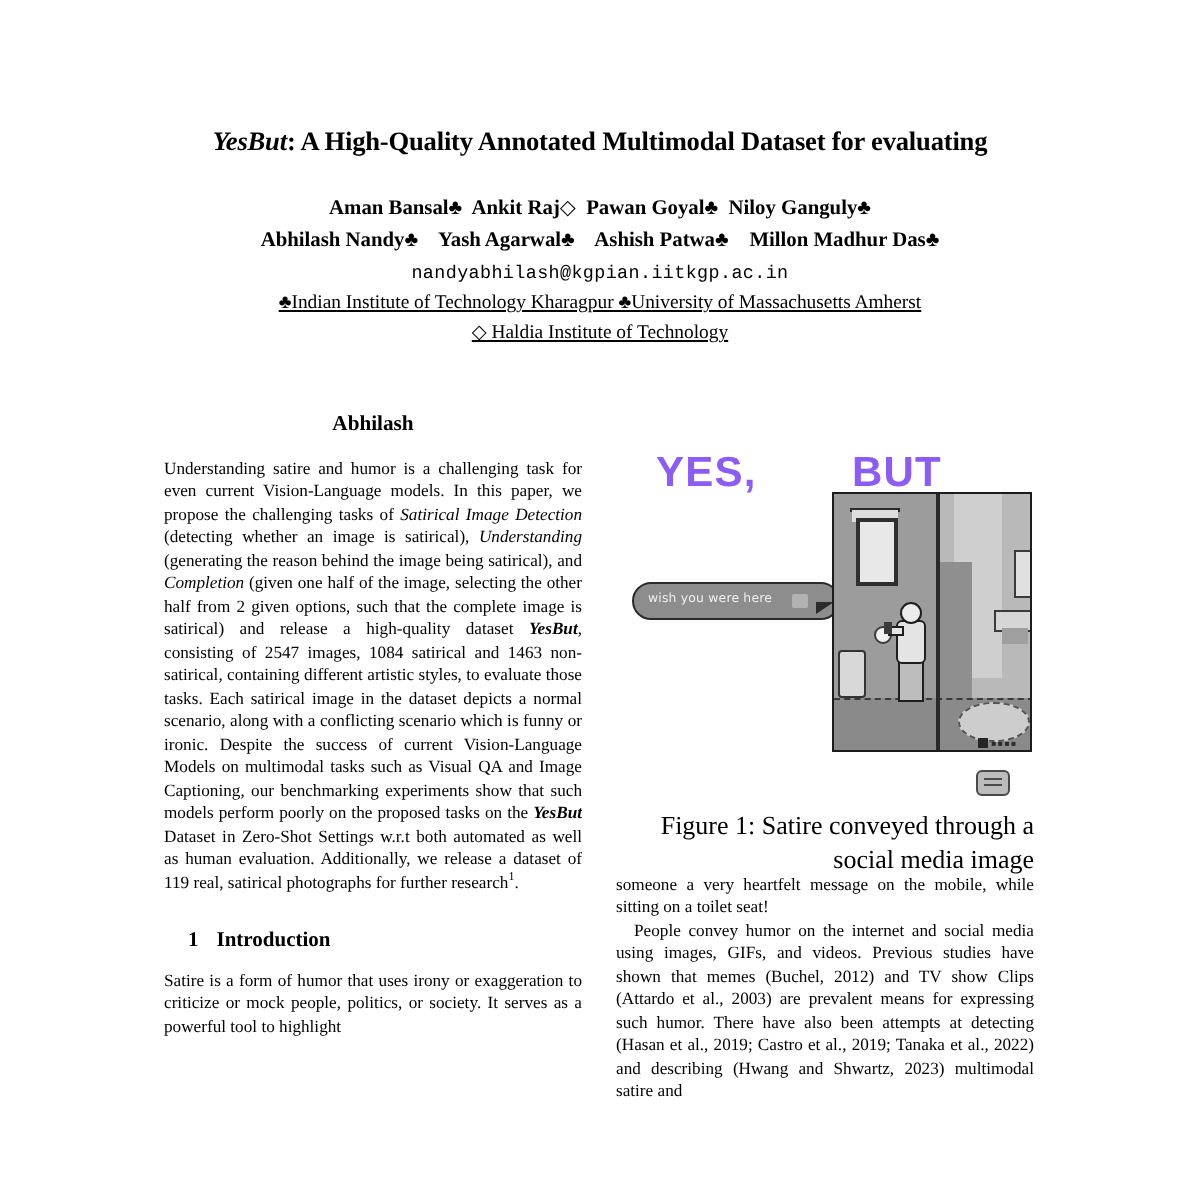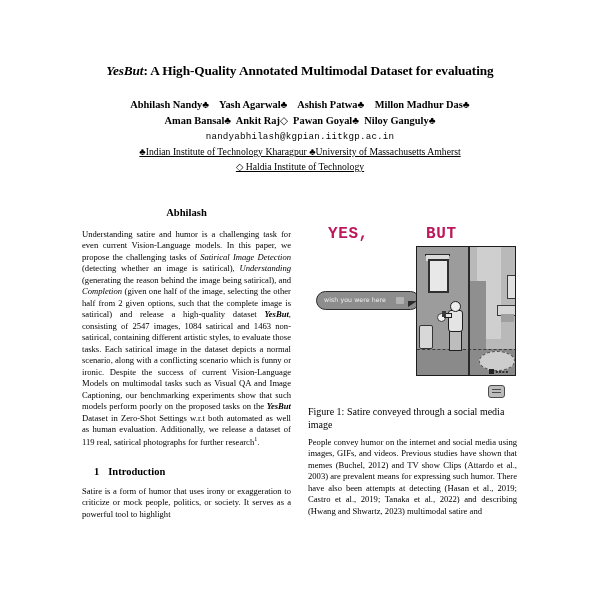--- a/index.html
+++ b/index.html
@@ -121,25 +121,25 @@
     margin: 18px 0 0 0;
   }
   .panel-labels {
     position: absolute;
     top: 0; left: 0;
     width: 209px;
     height: 26px;
   }
   .panel-label {
     position: absolute;
-    font-family: Liberation Mono, monospace;
-    font-size: 16px;
+    font-family: Liberation Sans, sans-serif;
+    font-size: 21px;
     font-weight: 600;
     letter-spacing: 0.6px;
-    color: #be185d;
+    color: #8b5cf6;
     top: 0;
   }
   .panel-label.yes { left: 20px; }
   .panel-label.but { left: 118px; }
 
   
   .bubble {
     position: absolute;
     left: 8px;
     top: 66px;
@@ -231,39 +231,39 @@
     width: 9px; height: 1.2px;
     background: #4a4a4a;
     box-shadow: 0 3px 0 #4a4a4a;
   }
 
   .fig-caption {
     position: absolute;
     left: 0;
     top: 180px;
     width: 209px;
-    font-size: 10px;
+    font-size: 13px;
     line-height: 1.3;
-    text-align: left;
+    text-align: right;
   }
 </style>
 </head>
 <body>
 
 <div class="page">
 
   <div class="title-block">
     <div class="paper-title">
       <span class="yesbut">YesBut</span><span>: A High-Quality Annotated Multimodal Dataset for evaluating</span><br>
     </div>
   </div>
 
   <div class="authors">
+    <div class="author-line">Aman Bansal♣  Ankit Raj◇  Pawan Goyal♣  Niloy Ganguly♣</div>
     <div class="author-line">Abhilash Nandy♣    Yash Agarwal♣    Ashish Patwa♣    Millon Madhur Das♣</div>
-    <div class="author-line">Aman Bansal♣  Ankit Raj◇  Pawan Goyal♣  Niloy Ganguly♣</div>
     <div class="email">nandyabhilash@kgpian.iitkgp.ac.in</div>
     <div class="affil">♣Indian Institute of Technology Kharagpur  ♣University of Massachusetts Amherst</div>
     <div class="affil">◇ Haldia Institute of Technology</div>
   </div>
 
   <div class="columns">
 
     <div class="col col-left">
       <div class="abstract-head">Abhilash</div>
       <p class="body noindent">
@@ -317,18 +317,19 @@
             <span class="c-wm-sq"></span>
             <span class="c-wm-txt">▪▪▪▪</span>
           </div>
         </div>
 
         <div class="logo-badge"></div>
 
         <div class="fig-caption">Figure 1: Satire conveyed through a social media image</div>
       </div>
 
+      <p class="body noindent">someone a very heartfelt message on the mobile, while sitting on a toilet seat!</p>
       <p class="body">People convey humor on the internet and social media using images, GIFs, and videos. Previous studies have shown that memes (Buchel, 2012) and TV show Clips (Attardo et al., 2003) are prevalent means for expressing such humor. There have also been attempts at detecting (Hasan et al., 2019; Castro et al., 2019; Tanaka et al., 2022) and describing (Hwang and Shwartz, 2023) multimodal satire and</p>
 
     </div>
   </div>
 
 </div>
 
 </body></html>

